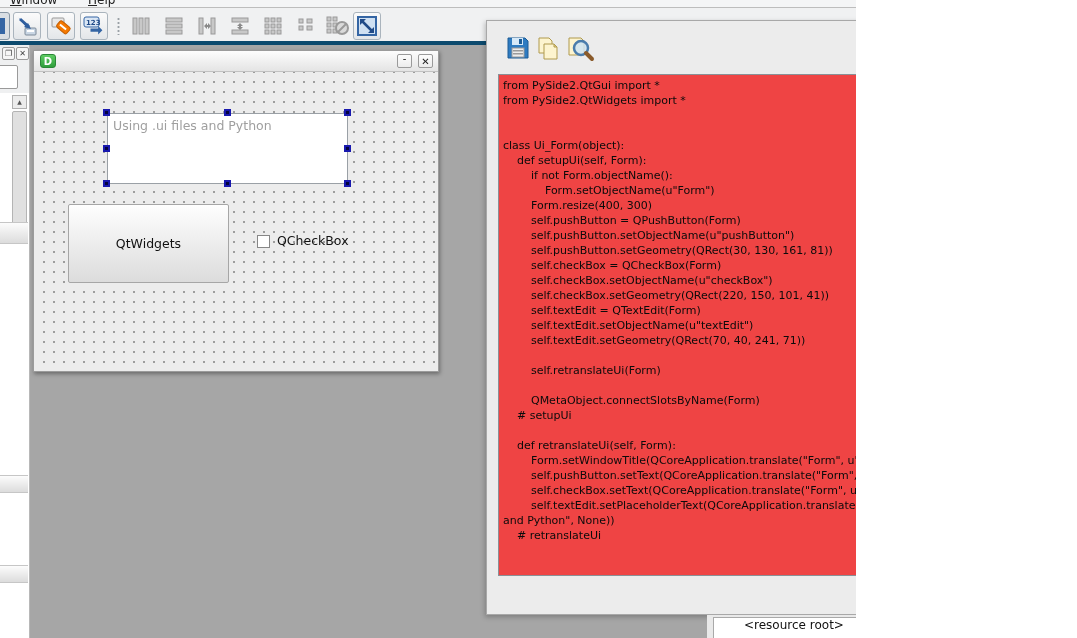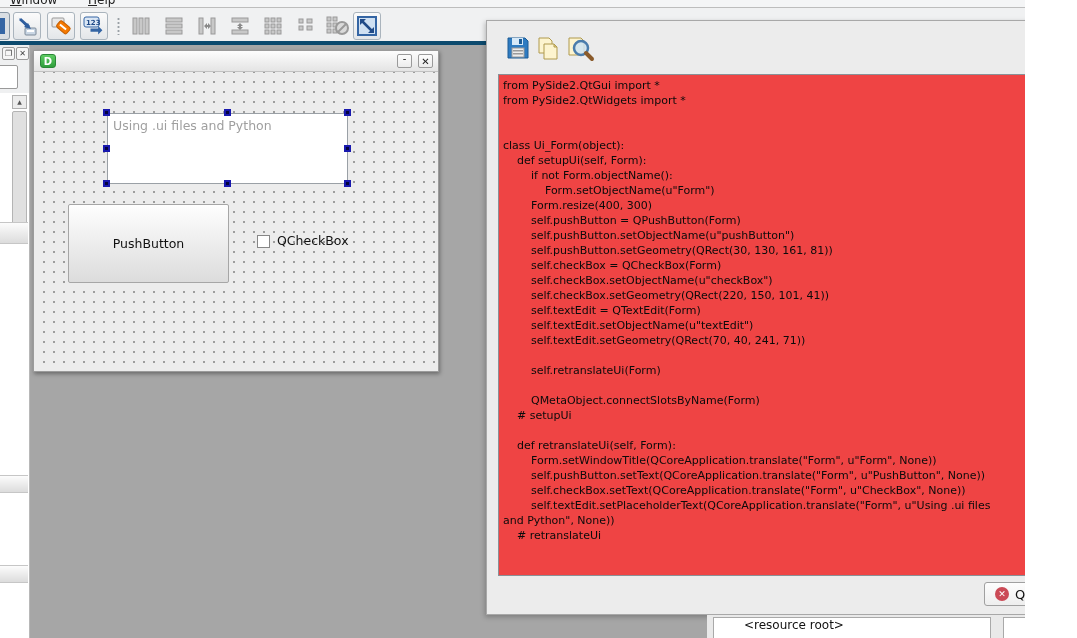--- a/index.html
+++ b/index.html
@@ -1,18 +1,18 @@
 <!DOCTYPE html>
 <html><head>
 <meta charset="utf-8">
 <style>
   * { margin:0; padding:0; box-sizing:border-box; }
   html,body { width:1077px; height:638px; }
   body { font-family:"DejaVu Sans","Liberation Sans",sans-serif; font-size:12px; color:#111; }
-  #app { position:relative; width:1025px; height:638px; background:#f0f1f2; overflow:hidden; }
+  #app { position:relative; width:856px; height:638px; background:#f0f1f2; overflow:hidden; }
   .abs { position:absolute; }
 
   
   #menubar { left:0; top:0; width:1066px; height:8px; background:#f4f5f6; border-bottom:1px solid #bdbdbd; overflow:hidden; }
   .mlabel { position:absolute; top:-7px; font-size:12px; color:#222; }
   .mnemonic { text-decoration:underline; }
   #toolbar { left:0; top:8px; width:486px; height:37px; border-bottom:4px solid #0c4a6e; }
   .tbtn { position:absolute; top:4px; width:28px; height:28px; border:1px solid #aab4bd; border-radius:3px;
           background:linear-gradient(#fbfbfb,#e3e6e9); display:flex; align-items:center; justify-content:center; }
   .tbtn.pressed { background:#d9dee3; border-color:#8796a4; }
@@ -261,21 +261,21 @@
       <div class="handle" style="left:68px;  top:37px"></div>
       <div class="handle" style="left:189px; top:37px"></div>
       <div class="handle" style="left:309px; top:37px"></div>
       <div class="handle" style="left:68px;  top:73px"></div>
       <div class="handle" style="left:309px; top:73px"></div>
       <div class="handle" style="left:68px;  top:108px"></div>
       <div class="handle" style="left:189px; top:108px"></div>
       <div class="handle" style="left:309px; top:108px"></div>
 
       <div id="pushbutton">
-        <span>PushButton</span>
+        <span>QtWidgets</span>
       </div>
 
       <div id="checkbox-ind"></div>
       <div id="checkbox-label">QCheckBox</div>
     </div>
   </div>
 
   <div id="preview-dialog" class="abs">
     <span class="dlg-icon" style="left:19px">
       <svg width="24" height="24">

